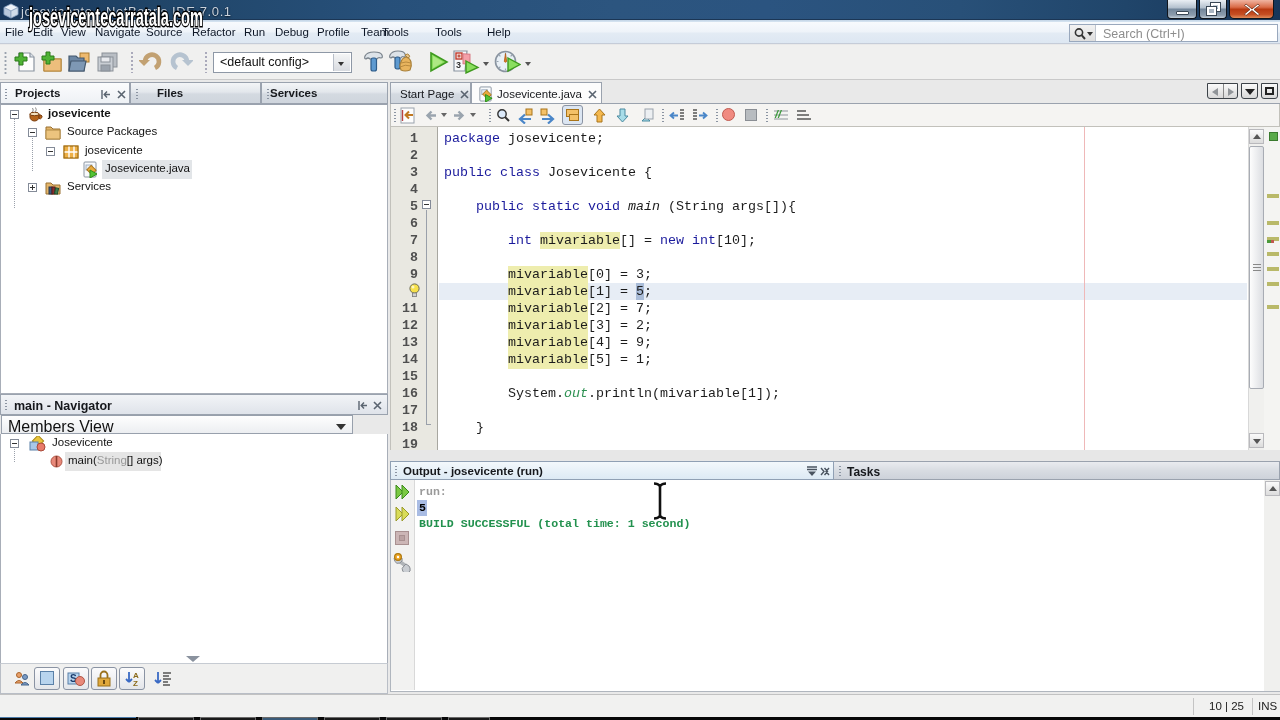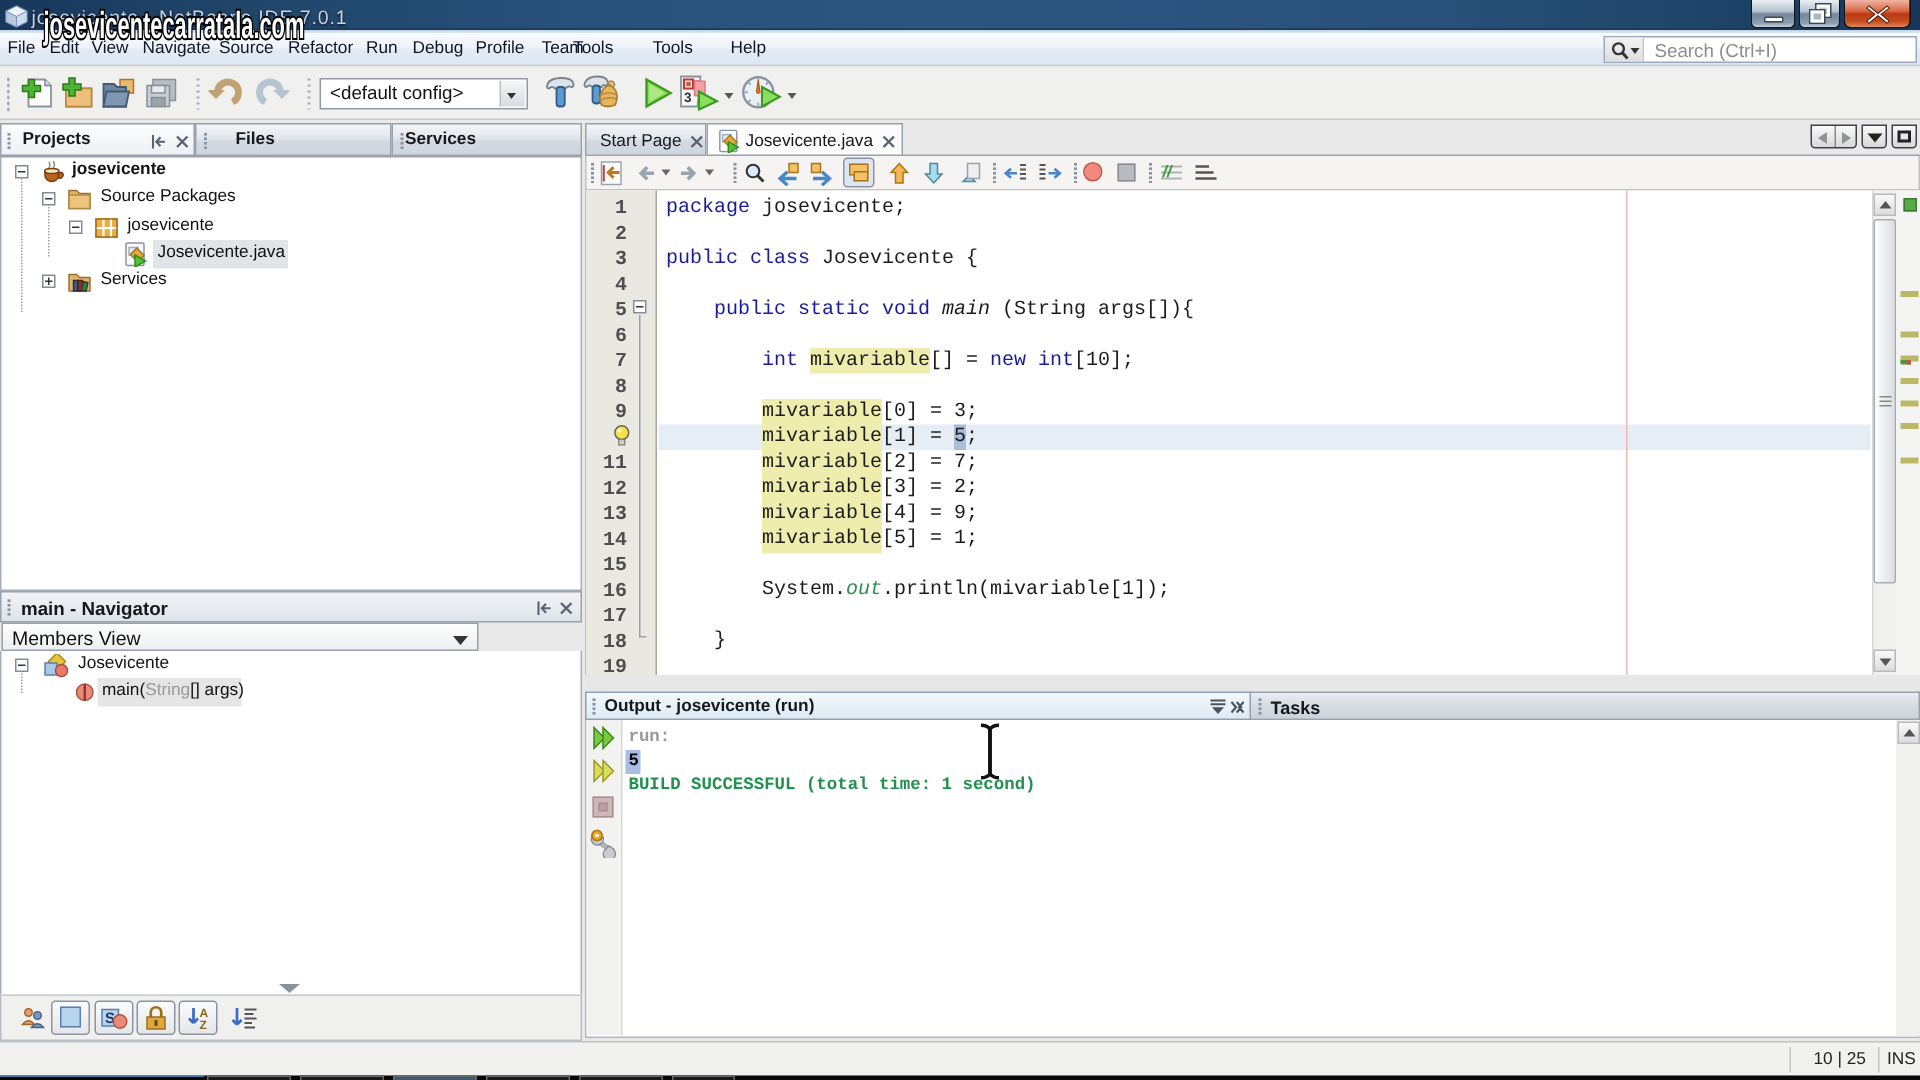--- a/index.html
+++ b/index.html
@@ -50,21 +50,21 @@
 .tab-inactive { background:linear-gradient(#f3f5f7 0%,#e3e7ec 45%,#d4dae1 55%,#cfd5dd 100%); border:1px solid #9aa2ae; }
 #projbody { position:absolute; left:0; top:22px; width:388px; height:290px; background:#fff; border:1px solid #a8aeb8; border-top:1px solid #9aa2ae; }
 
 .trow { position:absolute; height:19px; font-size:11.5px; color:#111; }
 .ebox { position:absolute; width:9px; height:9px; border:1px solid #848b98; background:#fff; }
 .ebox i { position:absolute; left:1px; top:3px; width:5px; height:1px; background:#333; }
 .ebox.plus i.v { left:3px; top:1px; width:1px; height:5px; }
 
 #navheader { position:absolute; left:0; top:312px; width:388px; height:21px; background:linear-gradient(#f2f4f7,#dfe3ea); border:1px solid #9aa2ae; }
 #navheader b { position:absolute; left:13px; top:4px; font-size:12.5px; color:#16181c; }
-#navcombo { position:absolute; left:1px; top:333px; width:318px; height:19px; background:linear-gradient(#fefefe,#eceef1); border:1px solid #98a0ac; font-size:13px; color:#111; }
+#navcombo { position:absolute; left:1px; top:333px; width:352px; height:19px; background:linear-gradient(#fefefe,#eceef1); border:1px solid #98a0ac; font-size:16px; color:#111; }
 #navbody { position:absolute; left:0; top:352px; width:388px; height:229px; background:#fff; border-left:1px solid #a8aeb8; border-right:1px solid #a8aeb8; }
 #navtools { position:absolute; left:0; top:581px; width:388px; height:31px; background:#f0f0ef; border:1px solid #b9bec6; border-top:1px solid #c6cbd2; }
 .tgl { position:absolute; top:3px; width:26px; height:23px; border:1px solid #8a93a3; border-radius:3px; background:linear-gradient(#fbfbfc,#e4e6ea); }
 
 #edittabs { position:absolute; left:390px; top:82px; width:890px; height:22px; }
 #editbar { position:absolute; left:390px; top:104px; width:890px; height:23px; background:#f5f4f2; border:1px solid #c2c1bb; border-top:none; }
 #editor { position:absolute; left:390px; top:127px; width:890px; height:323px; background:#fff; border-left:1px solid #c2c1bb; }
 #gutter { position:absolute; left:0px; top:0; width:47px; height:323px; background:#e9e8e1; border-right:1px solid #a8a7a0; }
 #lnums { position:absolute; left:0; top:3px; width:27px; text-align:right; font-family:"Liberation Mono",monospace; font-size:13.3px; line-height:17px; color:#4f4f4f; font-weight:bold; }
 #code { position:absolute; left:53px; top:3px; font-family:"Liberation Mono",monospace; font-size:13.34px; line-height:17px; font-weight:normal; color:#1c1c1c; white-space:pre; }

